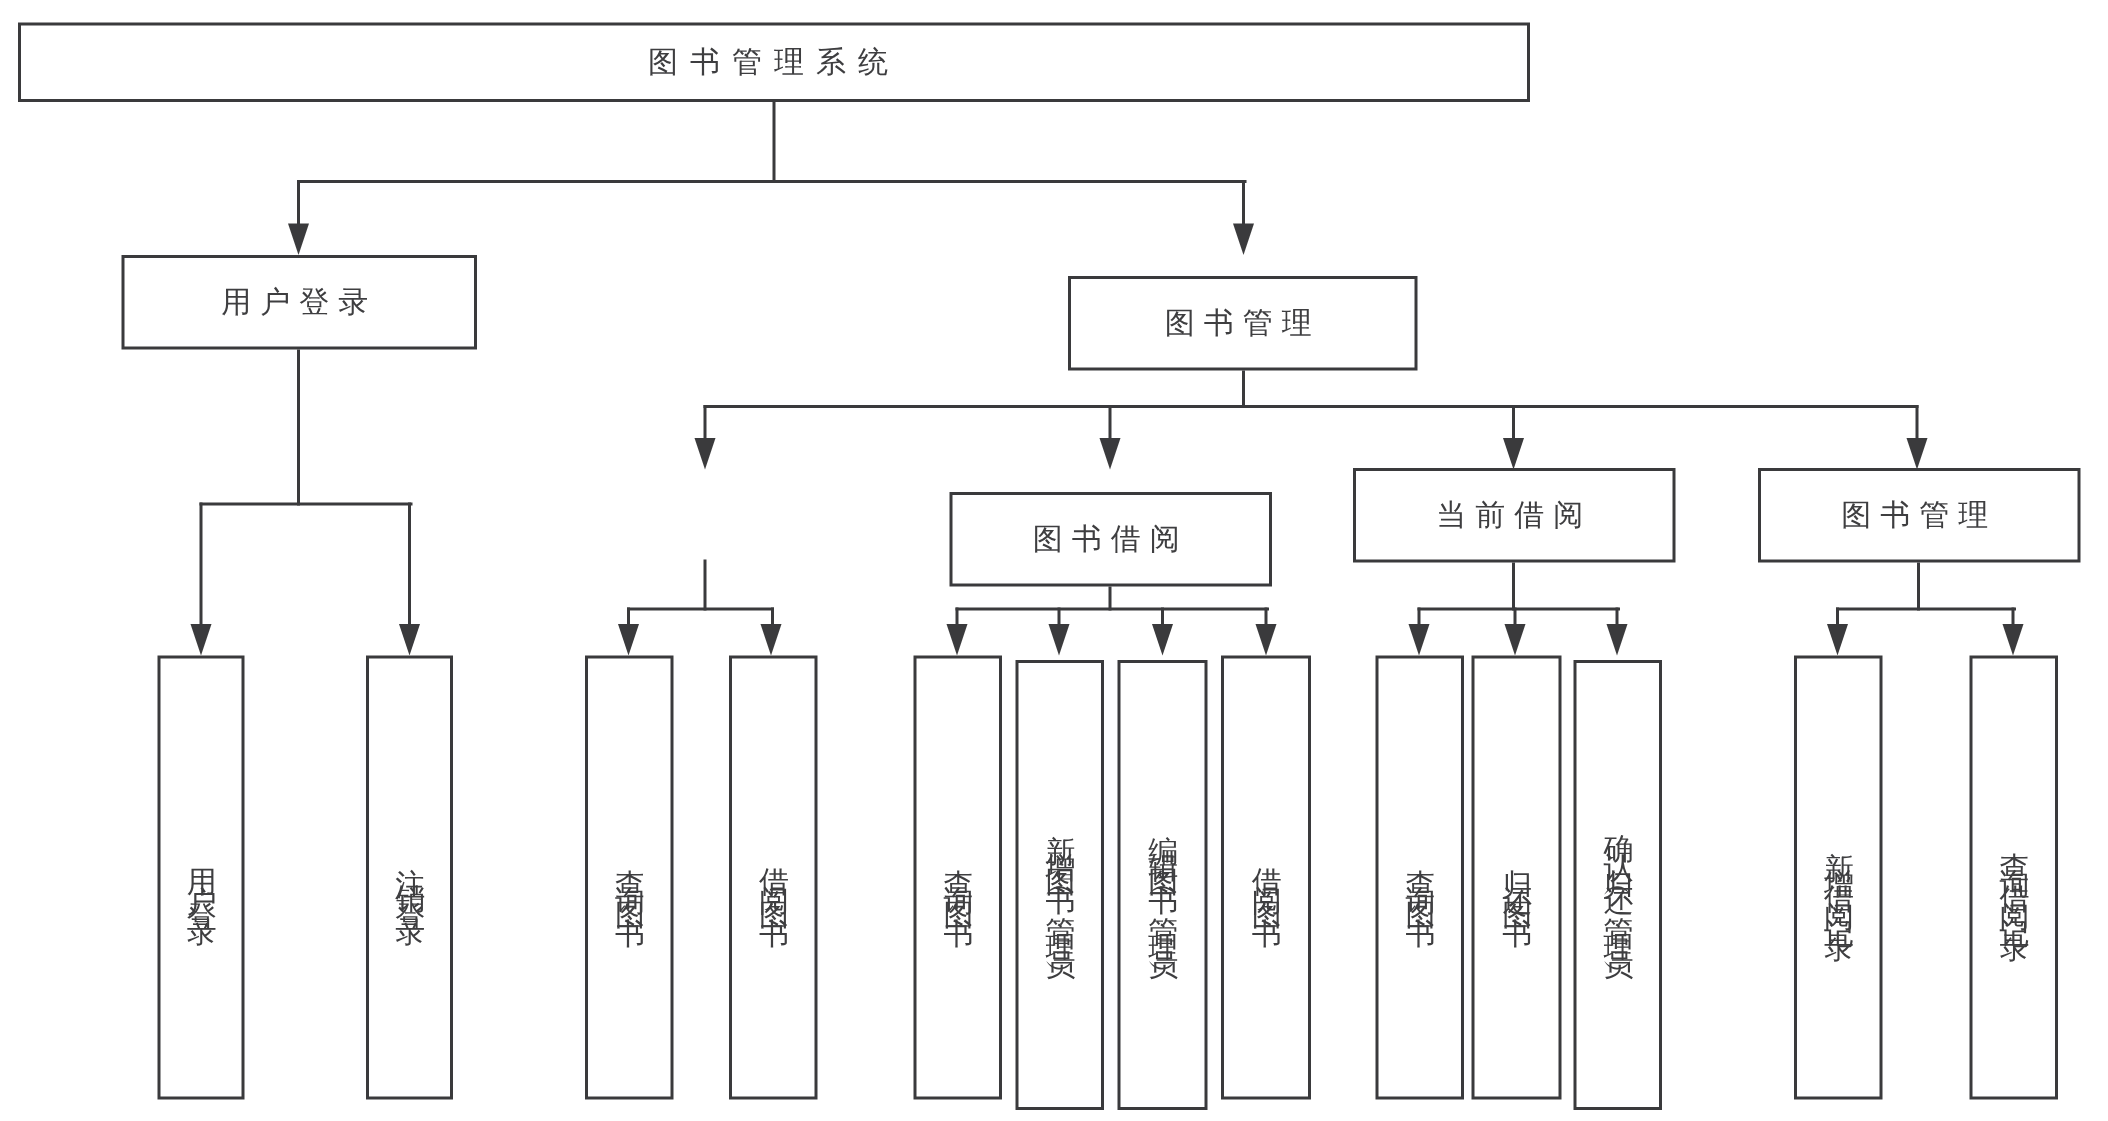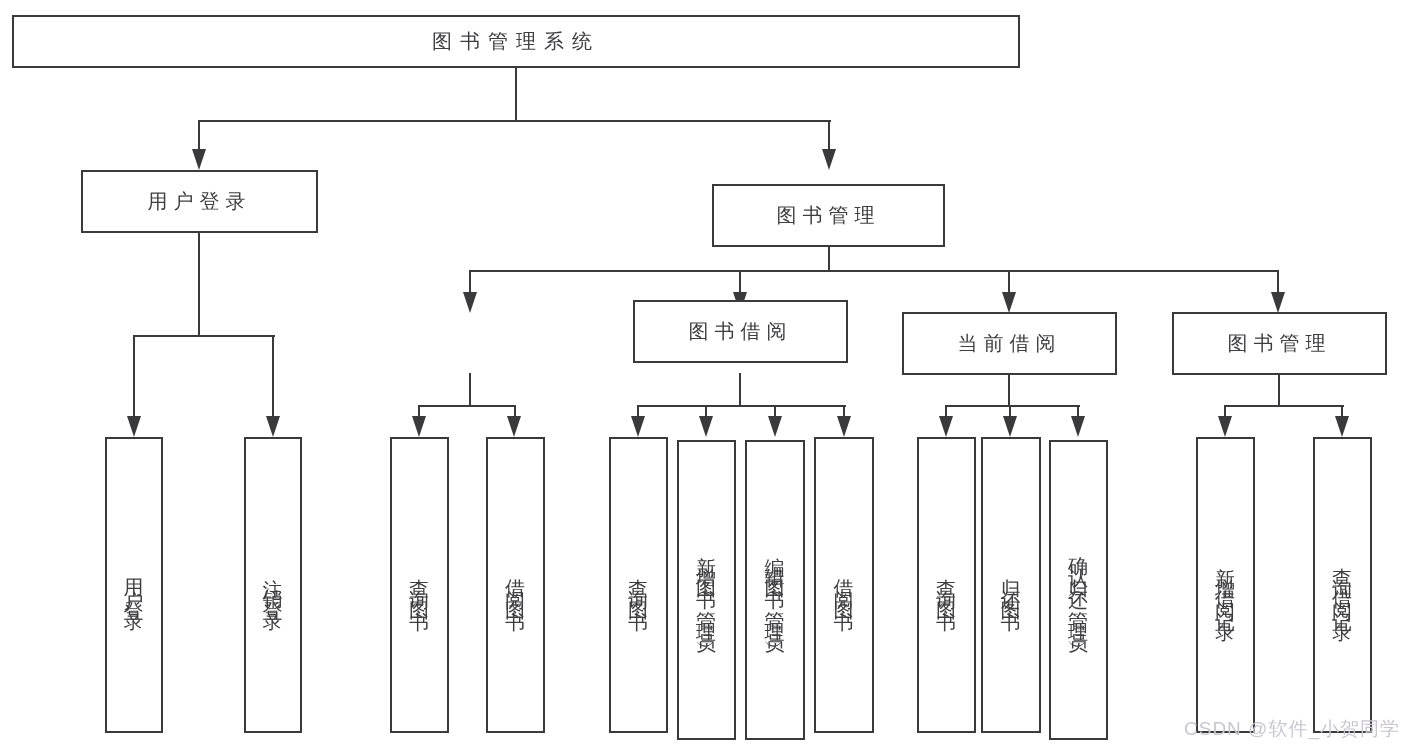--- a/index.html
+++ b/index.html
@@ -63,21 +63,21 @@
   <div class="hl" style="left:469px;top:270px;width:810px"></div>
   <div class="vl" style="left:469px;top:270px;height:25px"></div>
   <div class="ar" style="left:463px;top:292px"></div>
   <div class="vl" style="left:739px;top:270px;height:25px"></div>
   <div class="ar" style="left:733px;top:292px"></div>
   <div class="vl" style="left:1008px;top:270px;height:25px"></div>
   <div class="ar" style="left:1002px;top:292px"></div>
   <div class="vl" style="left:1277px;top:270px;height:25px"></div>
   <div class="ar" style="left:1271px;top:292px"></div>
 
-  <div class="node h" style="left:633px;top:300px;width:215px;height:63px">
+  <div class="node h" style="left:633px;top:328px;width:215px;height:63px">
     <span>图书借阅</span>
   </div>
   <div class="node h" style="left:902px;top:312px;width:215px;height:63px">
     <span>当前借阅</span>
   </div>
   <div class="node h" style="left:1172px;top:312px;width:215px;height:63px">
     <span>图书管理</span>
   </div>
 
   <div class="vl" style="left:469px;top:373px;height:34px"></div>
@@ -151,15 +151,14 @@
     <span>确认归还（管理员）</span>
   </div>
 
   <div class="node v" style="left:1196px;top:437px;width:59px;height:296px">
     <span>新增借阅记录</span>
   </div>
   <div class="node v" style="left:1313px;top:437px;width:59px;height:296px">
     <span>查询借阅记录</span>
   </div>
 
-  <div class="wm">CSDN @软件_小贺同学</div>
 
 </div>
 
 </body></html>

